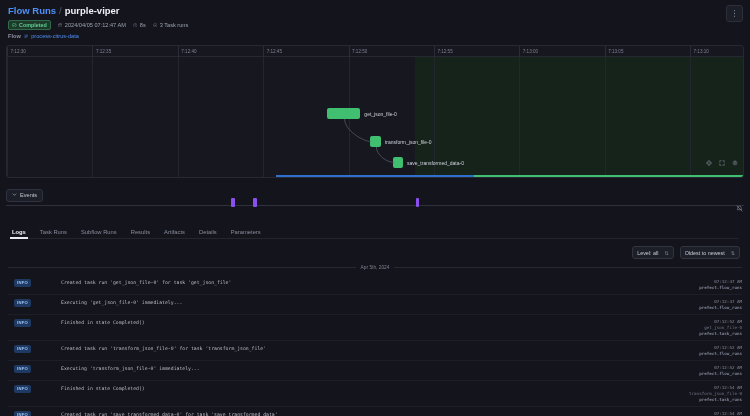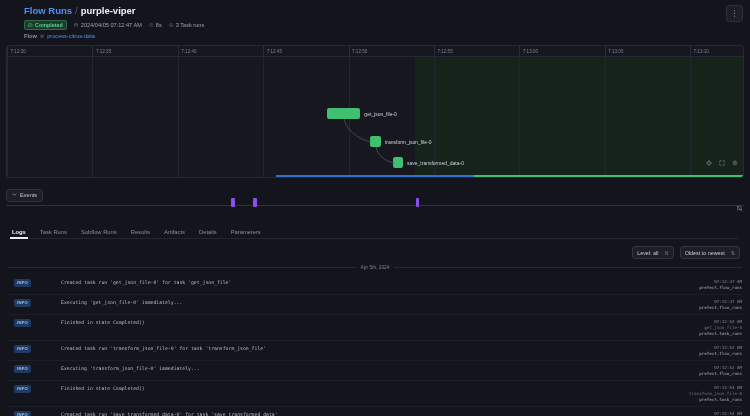--- a/index.html
+++ b/index.html
@@ -6,21 +6,21 @@
   html, body {
     width: 750px; height: 416px;
     background: #14151c;
     font-family: "Liberation Sans", sans-serif;
     color: #c8cbd6;
     overflow: hidden;
   }
   .app { position: relative; width: 750px; height: 416px; }
 
   
-  .header { padding: 5px 8px 0 24px; position: relative; }
+  .header { padding: 5px 8px 0 8px; position: relative; }
   .breadcrumb { font-size: 9.5px; font-weight: bold; line-height: 12px; }
   .bc-parent { color: #4f8ff7; }
   .bc-sep { color: #5a5e6b; margin: 0 3px; font-weight: normal; }
   .bc-current { color: #eef0f5; }
 
   .meta-row {
     display: flex; align-items: center; gap: 7px;
     margin-top: 3px; font-size: 5.6px; color: #9aa0b0;
   }
   .state-badge {

